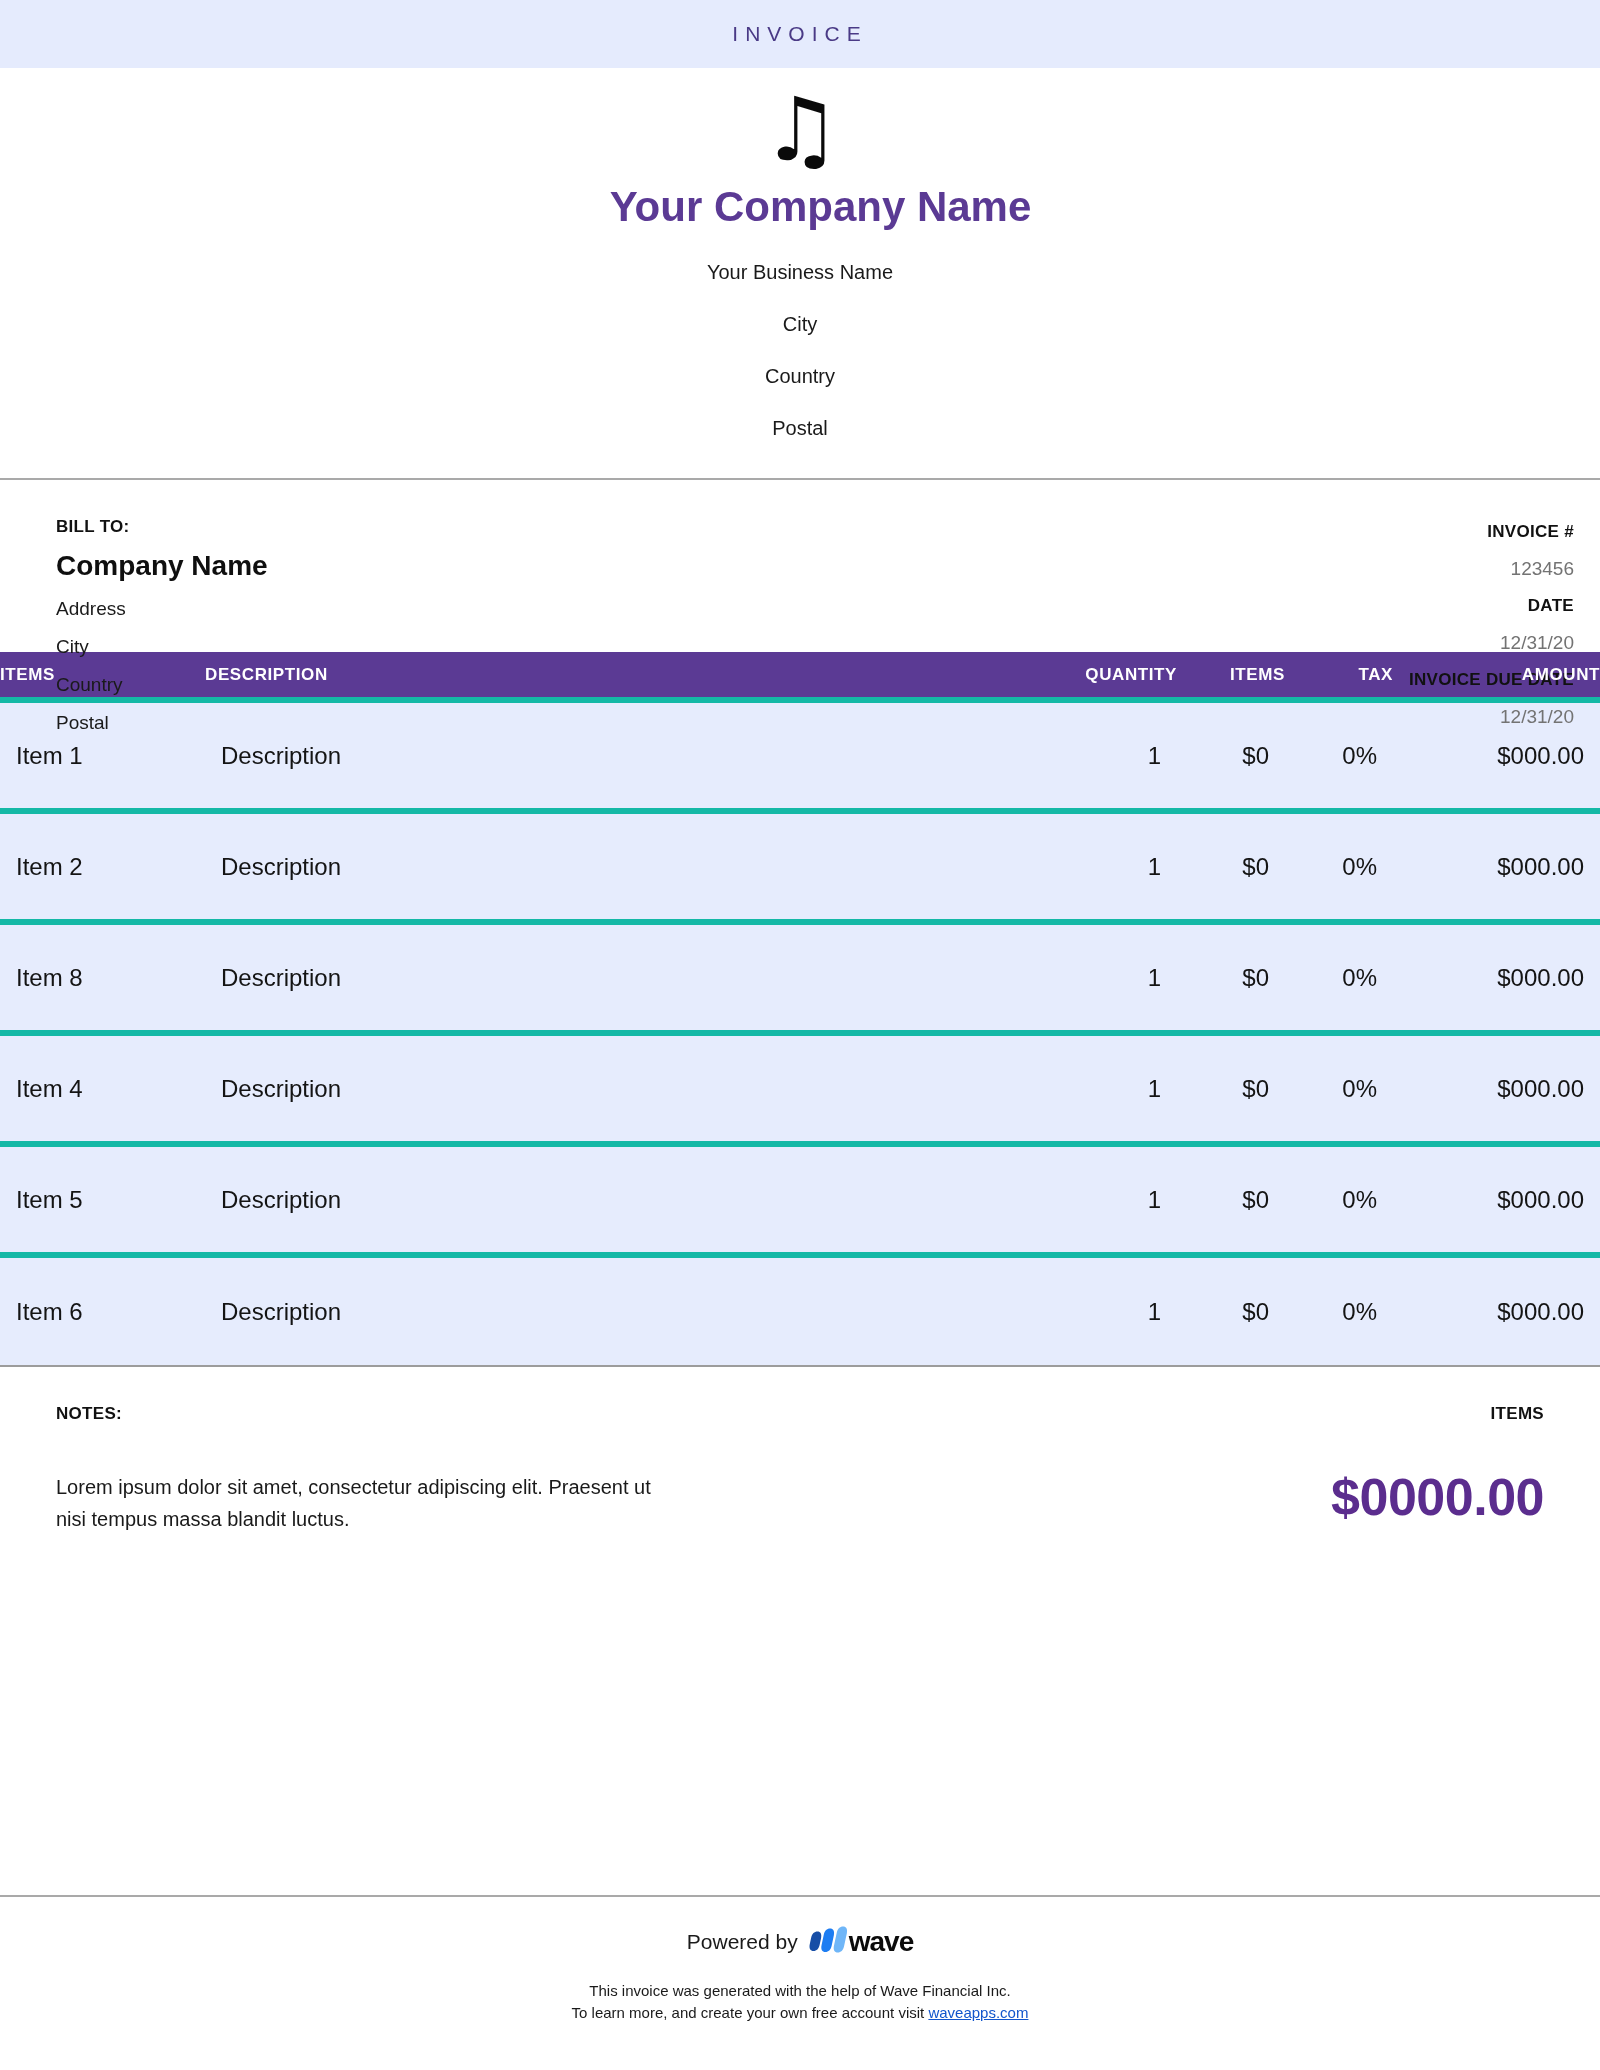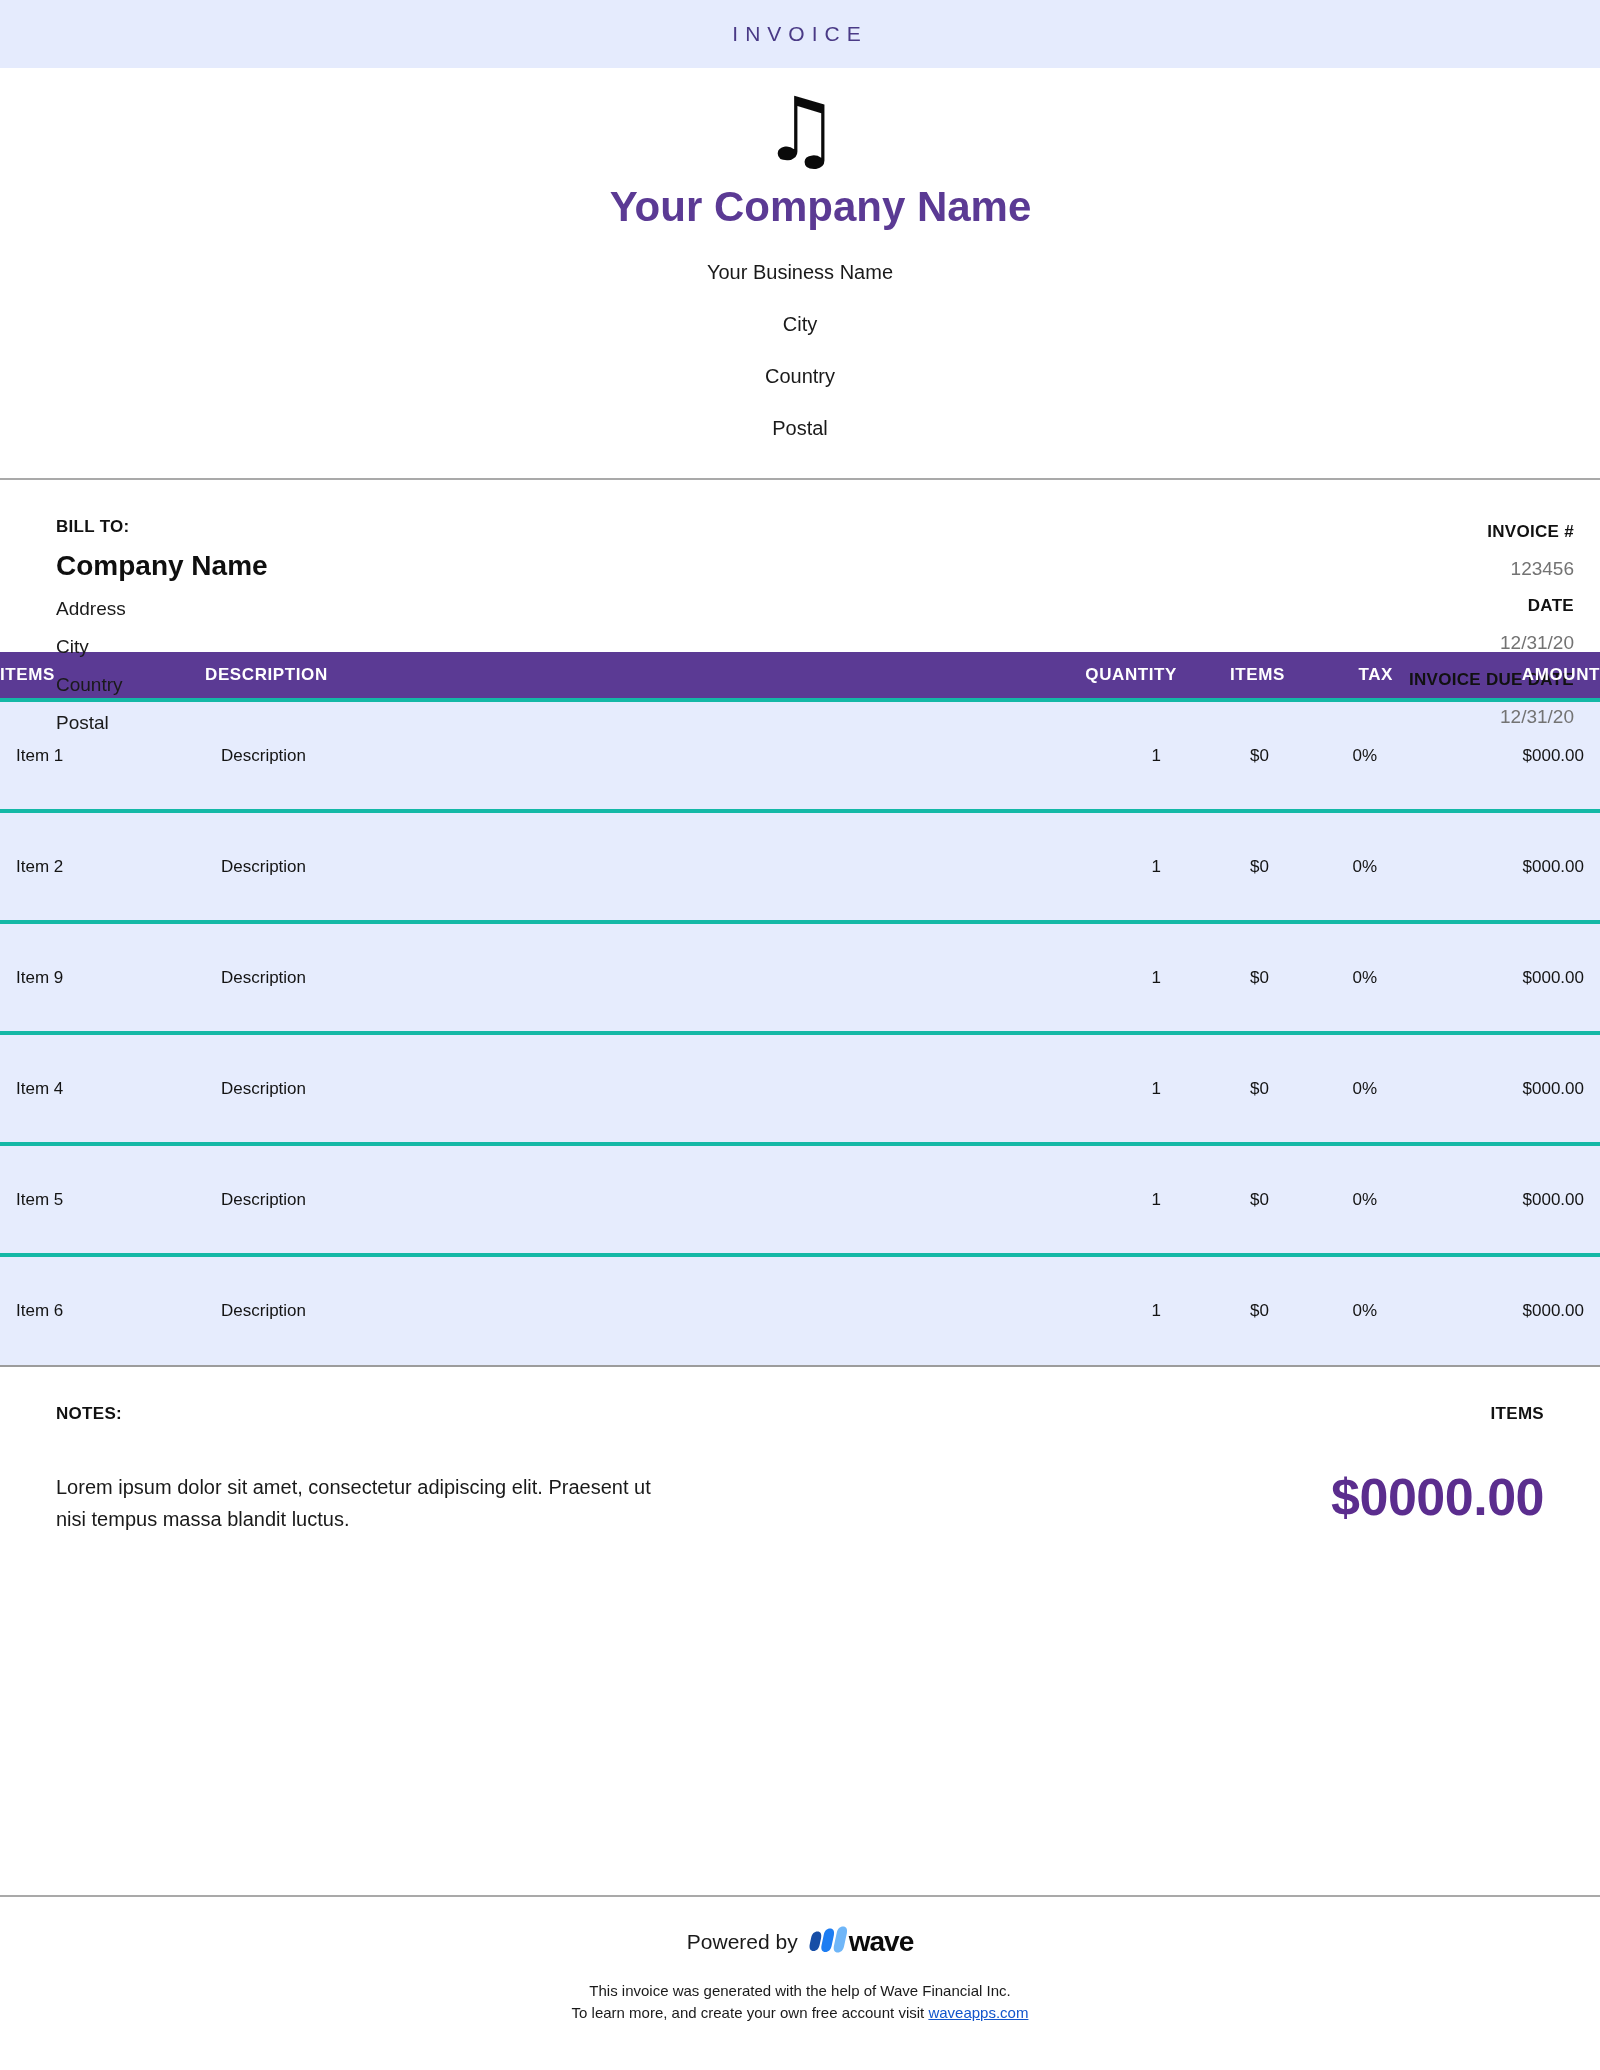--- a/index.html
+++ b/index.html
@@ -135,22 +135,22 @@
   .th-items      { text-align: left;  padding-left: 56px; }
   .th-desc       { text-align: left;  padding-left: 12px; }
   .th-num        { text-align: right; padding-right: 0; }
   .th-amount     { text-align: right; padding-right: 56px; }
 
   .items-table tbody tr {
     background: #e6ecfd;
     height: 111px;
   }
   .items-table tbody td {
-    border-top: 4px solid #14b8a6;
-    font-size: 17px;
+    border-top: 6px solid #14b8a6;
+    font-size: 24px;
     color: #141414;
     vertical-align: middle;
     padding: 16px;
   }
   .items-table tbody tr:last-child td { border-bottom: 2px solid #9c9c9c; }
 
   .td-items  { text-align: left;  padding-left: 56px; }
   .td-desc   { text-align: left;  padding-left: 12px; vertical-align: top; padding-top: 30px; }
   .td-num    { text-align: right; }
   .td-amount { text-align: right; padding-right: 56px; }
@@ -307,21 +307,21 @@
         </tr>
         <tr>
           <td class="td-items">Item 2</td>
           <td class="td-desc">Description</td>
           <td class="td-num">1</td>
           <td class="td-num">$0</td>
           <td class="td-num">0%</td>
           <td class="td-amount">$000.00</td>
         </tr>
         <tr>
-          <td class="td-items">Item 9</td>
+          <td class="td-items">Item 8</td>
           <td class="td-desc">Description</td>
           <td class="td-num">1</td>
           <td class="td-num">$0</td>
           <td class="td-num">0%</td>
           <td class="td-amount">$000.00</td>
         </tr>
         <tr>
           <td class="td-items">Item 4</td>
           <td class="td-desc">Description</td>
           <td class="td-num">1</td>

